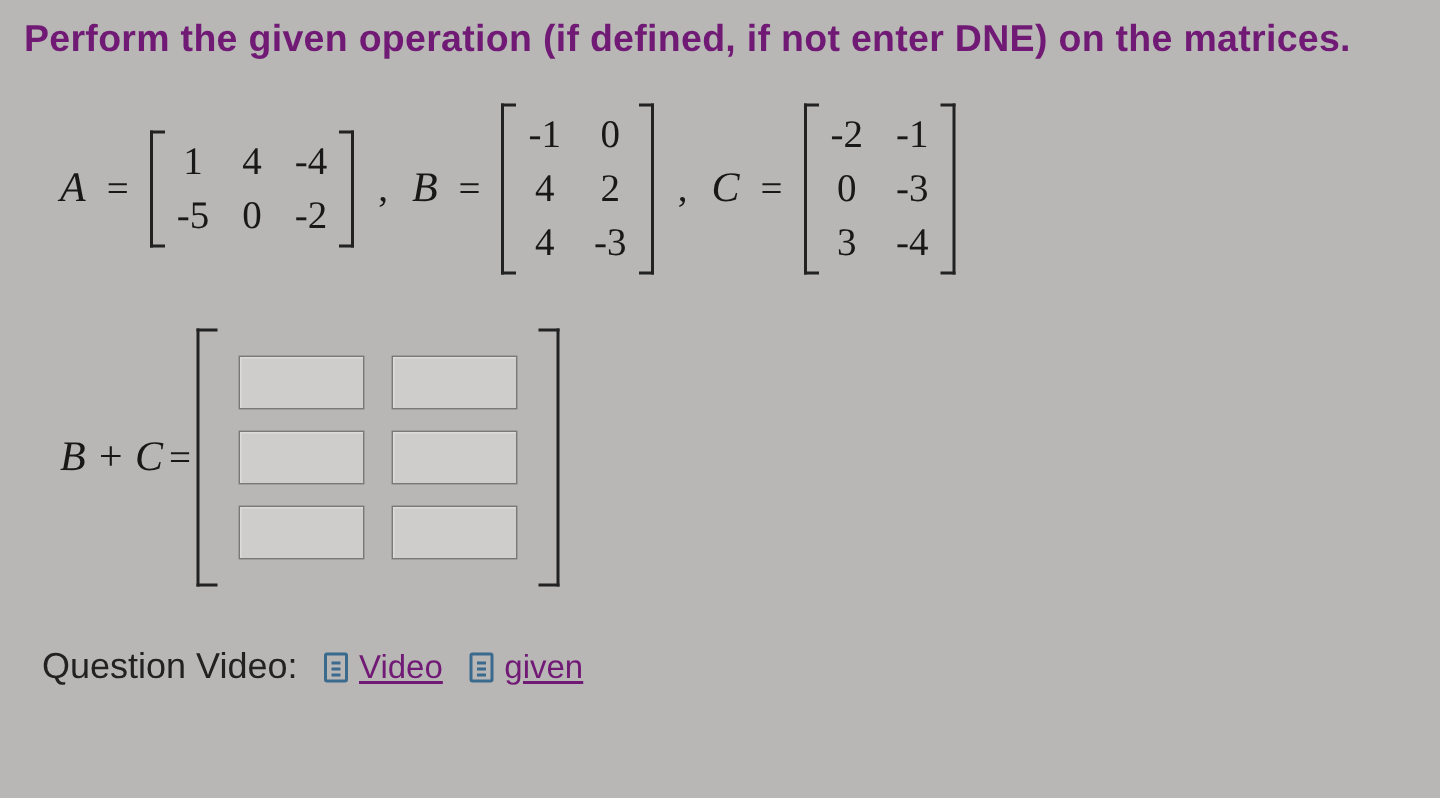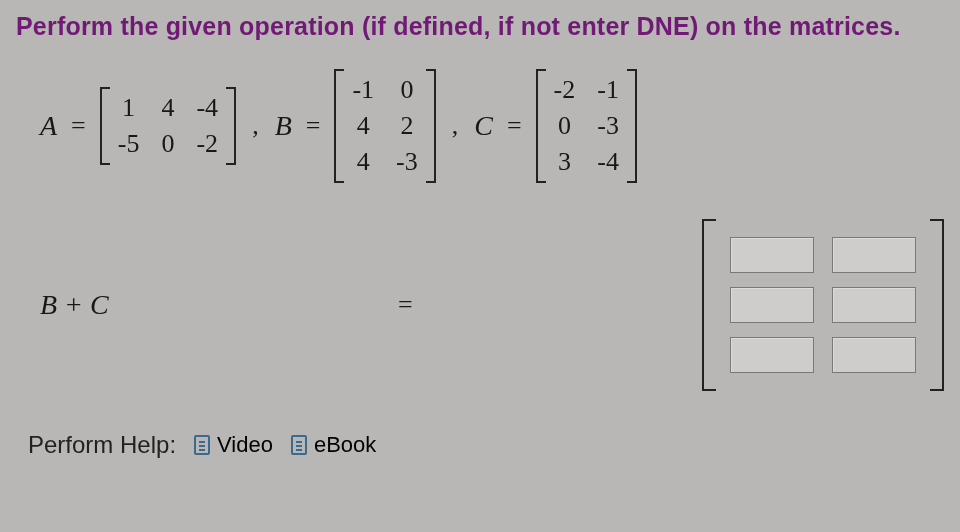--- a/index.html
+++ b/index.html
@@ -51,21 +51,20 @@
     justify-items: center;
   }
   .g2x3 { grid-template-columns: repeat(3, auto); grid-template-rows: repeat(2, auto); }
   .g3x2 { grid-template-columns: repeat(2, auto); grid-template-rows: repeat(3, auto); }
 
   .ans-row {
     display: flex;
     align-items: center;
     gap: 0;
     margin: 10px 0 40px 24px;
-    justify-content: space-between;
   }
   .inp {
     width: 84px;
     height: 36px;
     background: #cfcdcb;
     border: 1px solid #7a7977;
     box-shadow: inset 1px 1px 0 rgba(255,255,255,0.3);
   }
   .big .br-l, .big .br-r { width: 14px; }
   .big .mgrid { gap: 14px 18px; padding: 18px 14px; }
@@ -75,23 +74,24 @@
     color: #222;
     display: flex;
     align-items: center;
     gap: 18px;
     margin-left: 12px;
   }
   .hlink {
     display: inline-flex;
     align-items: center;
     gap: 7px;
-    color: #000000;
+    color: #701a75;
     font-size: 22px;
     cursor: pointer;
+    text-decoration: underline;
   }
   .doc-ic {
     width: 16px;
     height: 20px;
     border: 2px solid #3a6a8d;
     border-radius: 2px;
     position: relative;
     display: inline-block;
   }
   .doc-ic::before {
@@ -168,22 +168,22 @@
       <span class="inp"></span>
       <span class="inp"></span>
       <span class="inp"></span>
       <span class="inp"></span>
     </span>
     <span class="br-r"></span>
   </span>
 </div>
 
 <div class="help">
-  <span>Perform Help:</span>
+  <span>Question Video:</span>
   <span class="hlink">
     <span class="doc-ic"></span>
     <span>Video</span>
   </span>
   <span class="hlink">
     <span class="doc-ic"></span>
-    <span>eBook</span>
+    <span>given</span>
   </span>
 </div>
 
 </body></html>

